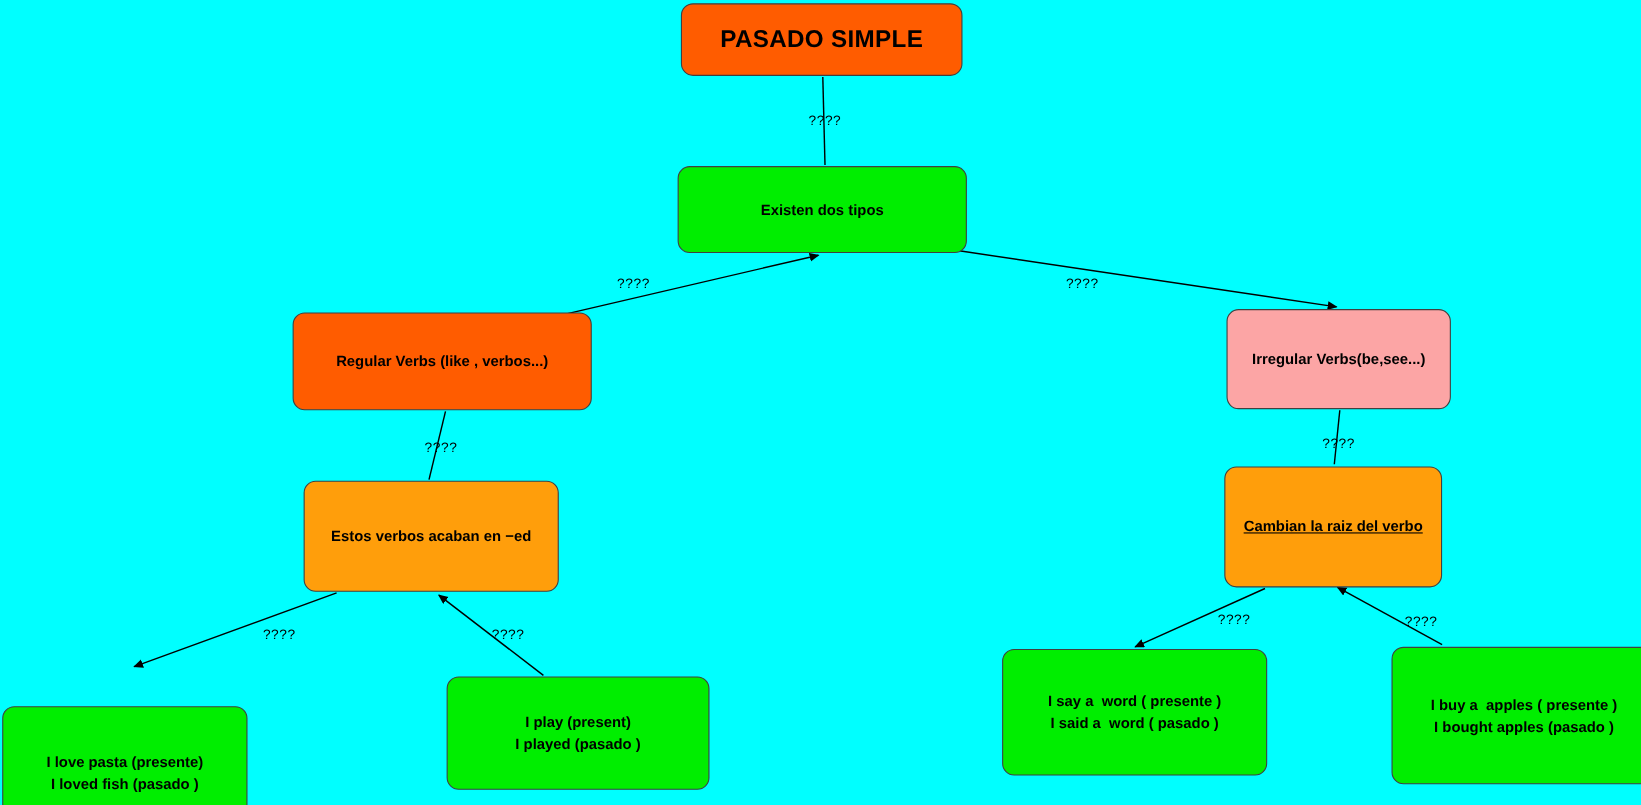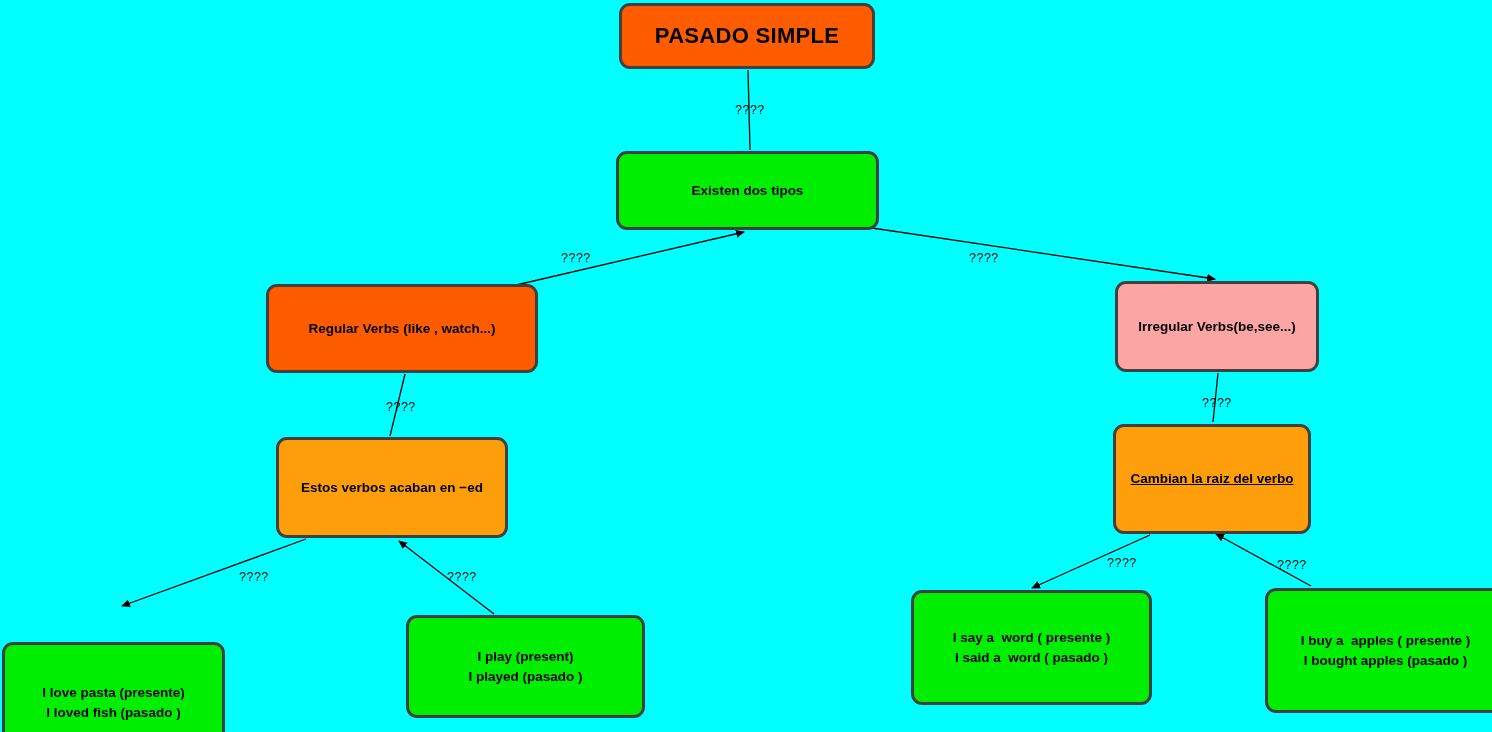--- a/index.html
+++ b/index.html
@@ -22,21 +22,21 @@
     position: absolute;
     left: 0;
     top: 0;
     width: 1492px;
     height: 732px;
     pointer-events: none;
   }
   .node {
     position: absolute;
     box-sizing: border-box;
-    border: 3px solid #404040;
+    border: 1px solid #404040;
     border-radius: 11px;
     display: flex;
     align-items: center;
     justify-content: center;
     text-align: center;
     color: #000000;
     line-height: 1.45;
   }
   .node-title {
     font-size: 22px;
@@ -98,21 +98,21 @@
 
   <div class="node node-title" style="left:619px; top:3px; width:256px; height:66px; background:#FF5C00;">
     <span>PASADO SIMPLE</span>
   </div>
 
   <div class="node node-body" style="left:616px; top:151px; width:263px; height:79px; background:#00EE00;">
     <span>Existen dos tipos</span>
   </div>
 
   <div class="node node-body" style="left:266px; top:284px; width:272px; height:89px; background:#FF5C00;">
-    <span>Regular Verbs (like , watch...)</span>
+    <span>Regular Verbs (like , verbos...)</span>
   </div>
 
   <div class="node node-body" style="left:1115px; top:281px; width:204px; height:91px; background:#fca5a5;">
     <span>Irregular Verbs(be,see...)</span>
   </div>
 
   <div class="node node-body" style="left:276px; top:437px; width:232px; height:101px; background:#FF9E0B;">
     <span>Estos verbos acaban en −ed</span>
   </div>
 

